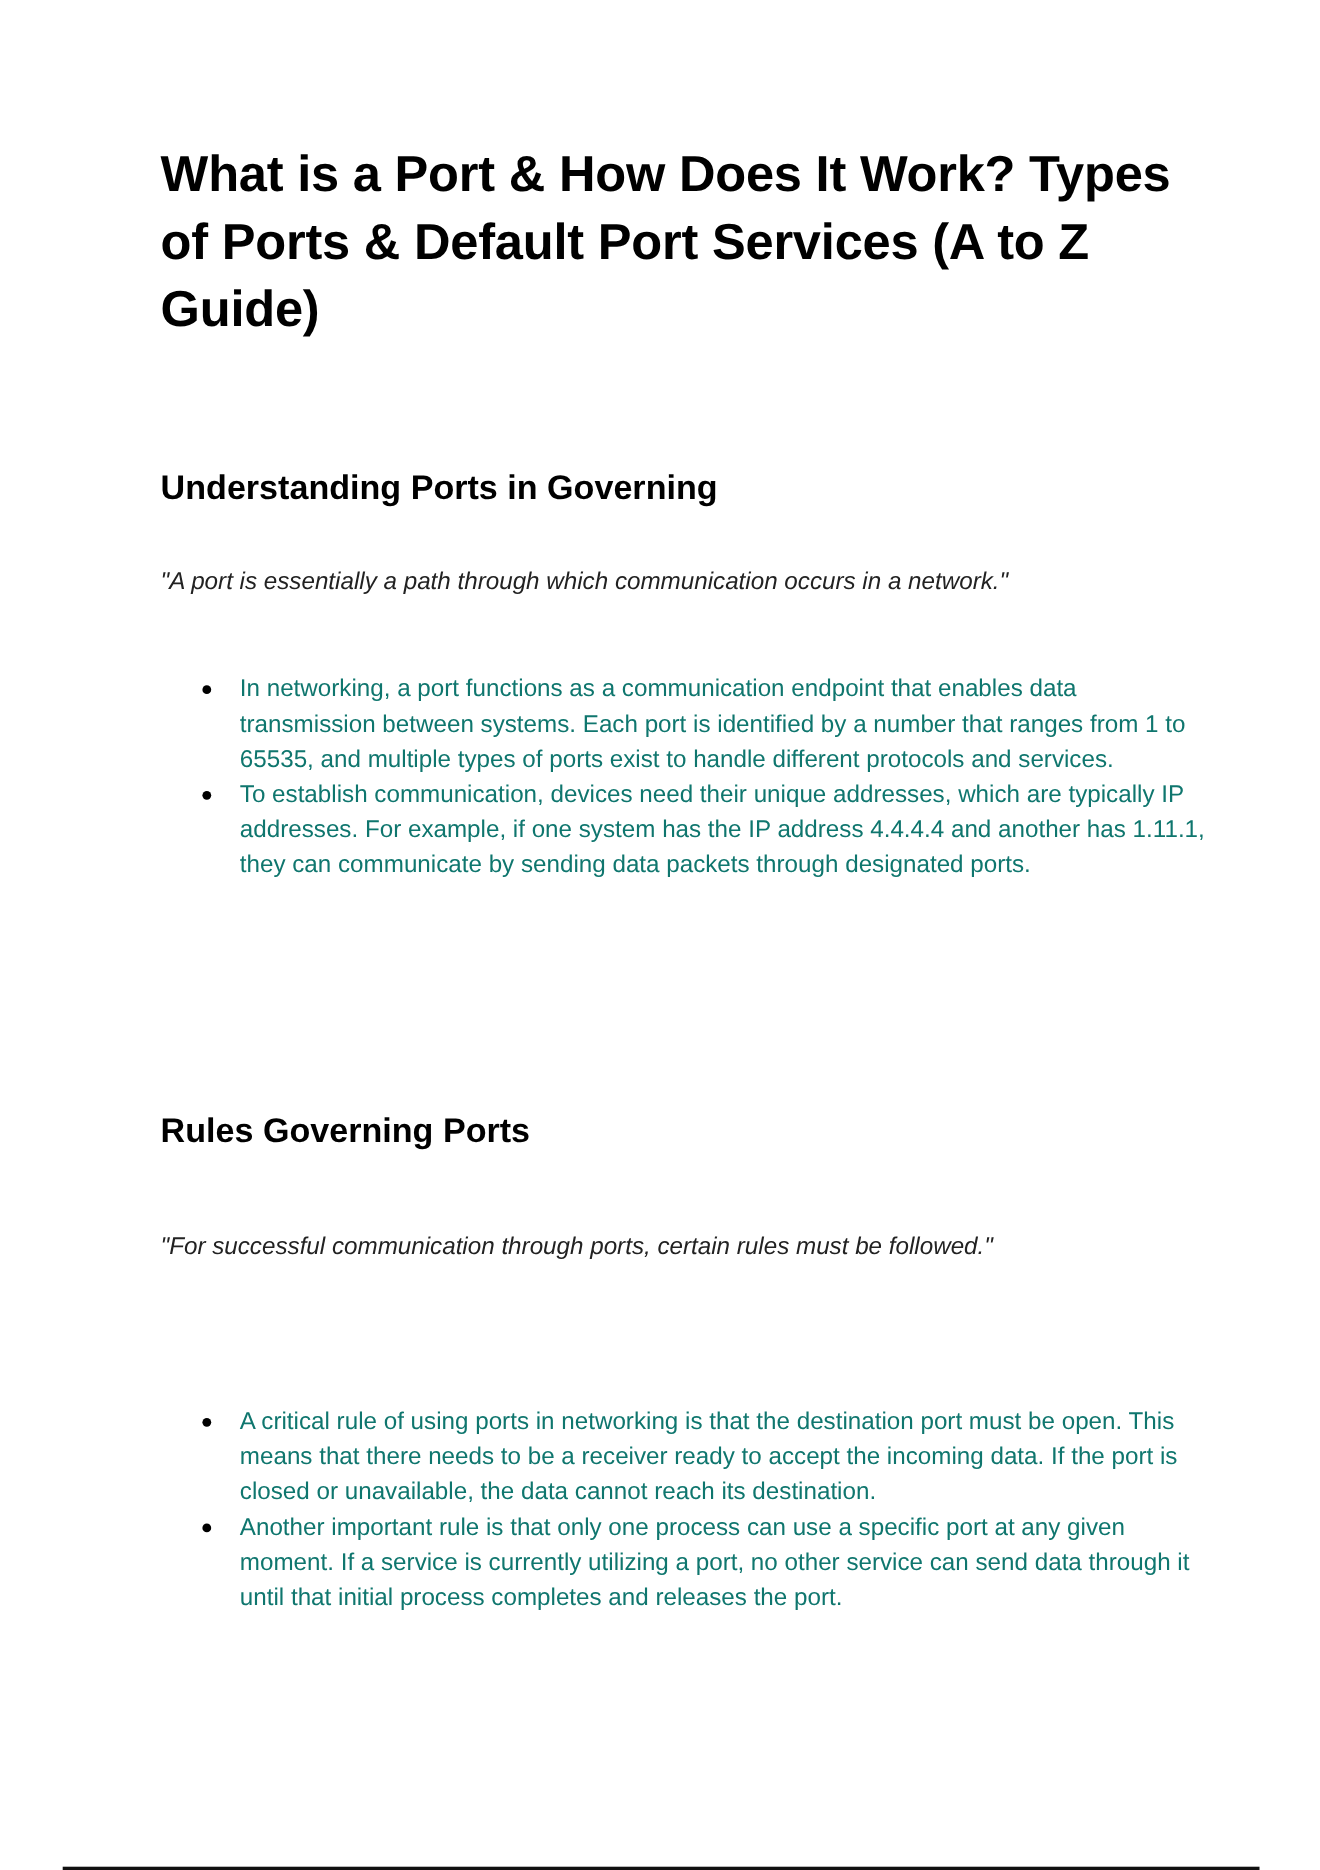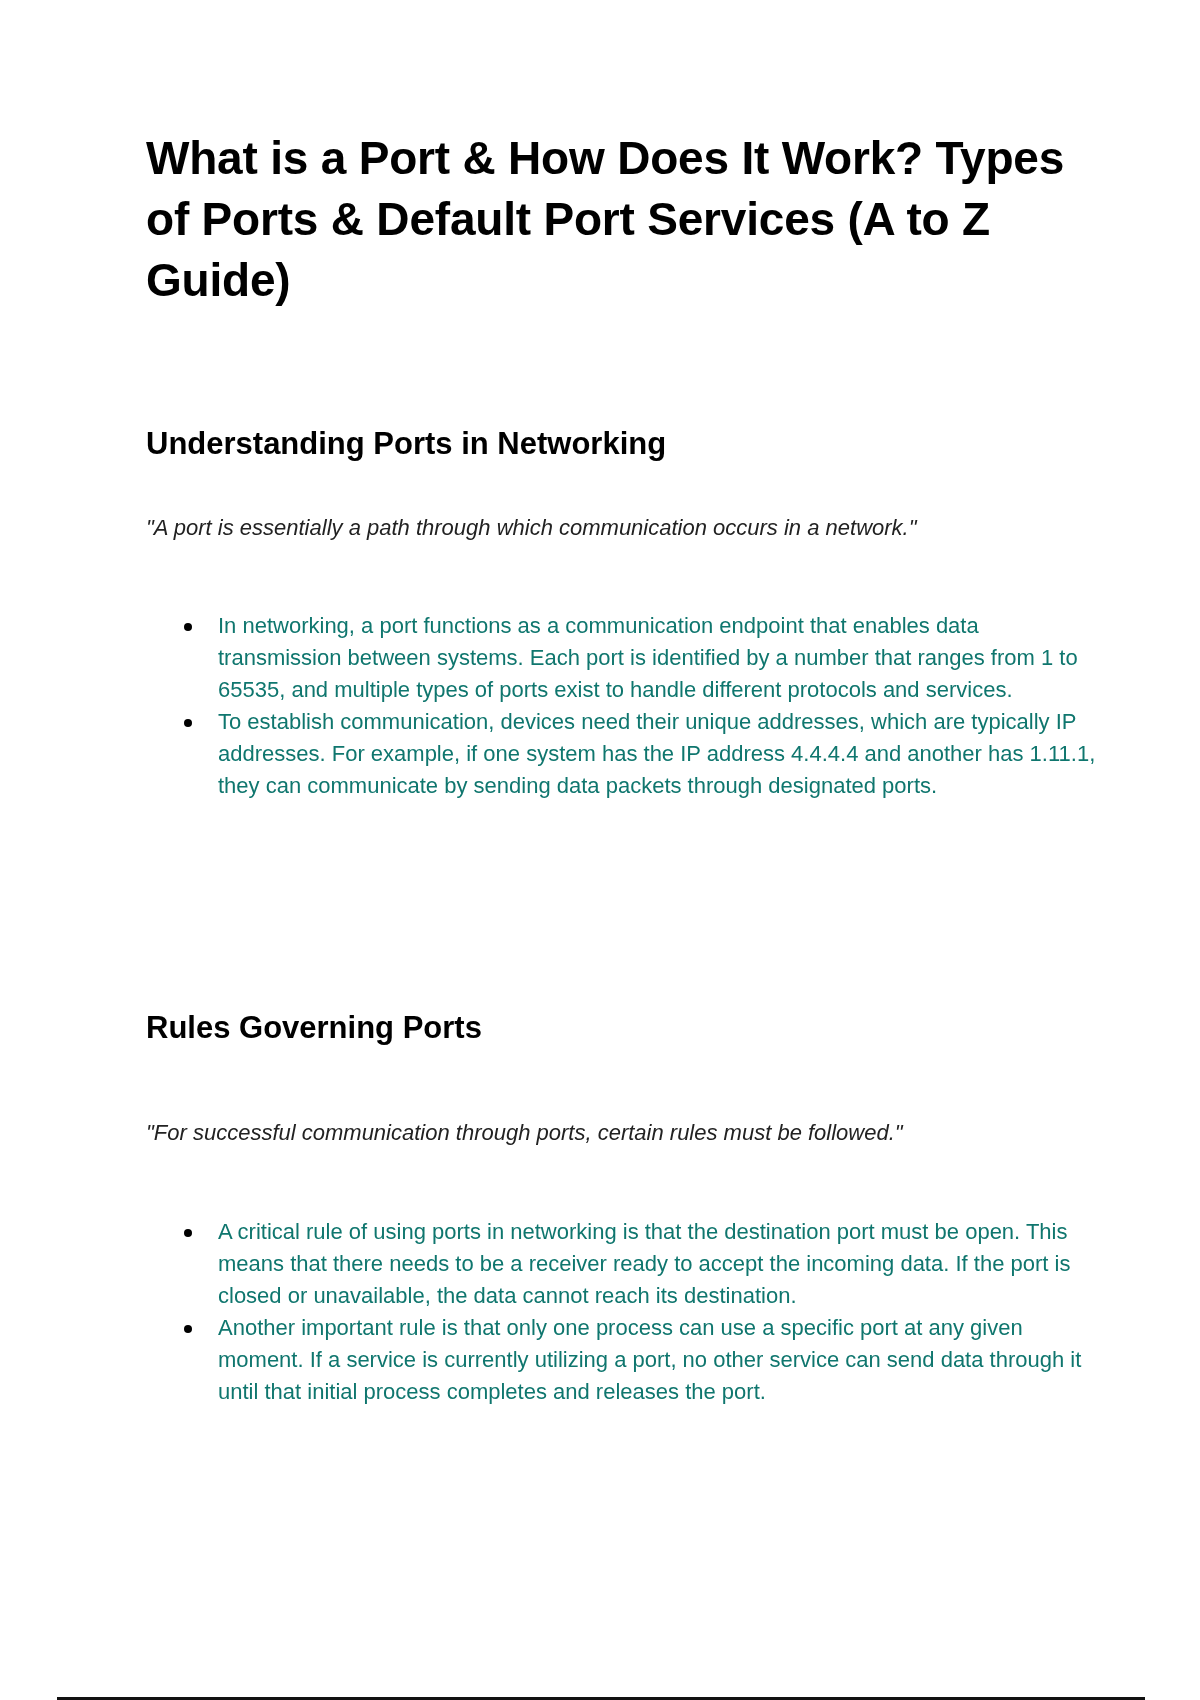--- a/index.html
+++ b/index.html
@@ -38,38 +38,38 @@
     position: absolute; left: 57px; top: 1697px; width: 1088px; height: 3px;
     background: #111;
   }
 </style>
 </head>
 <body>
 
 <div class="page">
   <h1 class="title">What is a Port &amp; How Does It Work? Types of Ports &amp; Default Port Services (A to Z Guide)</h1>
 
-  <h2 class="h2" style="top:424px;">Understanding Ports in Networking</h2>
+  <h2 class="h2" style="top:424px;">Understanding Ports in Governing</h2>
   <p class="quote" style="top:513px;">"A port is essentially a path through which communication occurs in a network."</p>
 
   <ul class="list" style="top:610px;">
     <li>
       <span class="bullet"></span>
       <span>In networking, a port functions as a communication endpoint that enables data transmission between systems. Each port is identified by a number that ranges from 1 to 65535, and multiple types of ports exist to handle different protocols and services.</span>
     </li>
     <li>
       <span class="bullet"></span>
       <span>To establish communication, devices need their unique addresses, which are typically IP addresses. For example, if one system has the IP address 4.4.4.4 and another has 1.11.1, they can communicate by sending data packets through designated ports.</span>
     </li>
   </ul>
 
   <h2 class="h2" style="top:1008px;">Rules Governing Ports</h2>
   <p class="quote" style="top:1118px;">"For successful communication through ports, certain rules must be followed."</p>
 
-  <ul class="list" style="top:1216px;">
+  <ul class="list" style="top:1276px;">
     <li>
       <span class="bullet"></span>
       <span>A critical rule of using ports in networking is that the destination port must be open. This means that there needs to be a receiver ready to accept the incoming data. If the port is closed or unavailable, the data cannot reach its destination.</span>
     </li>
     <li>
       <span class="bullet"></span>
       <span>Another important rule is that only one process can use a specific port at any given moment. If a service is currently utilizing a port, no other service can send data through it until that initial process completes and releases the port.</span>
     </li>
   </ul>
 </div>

